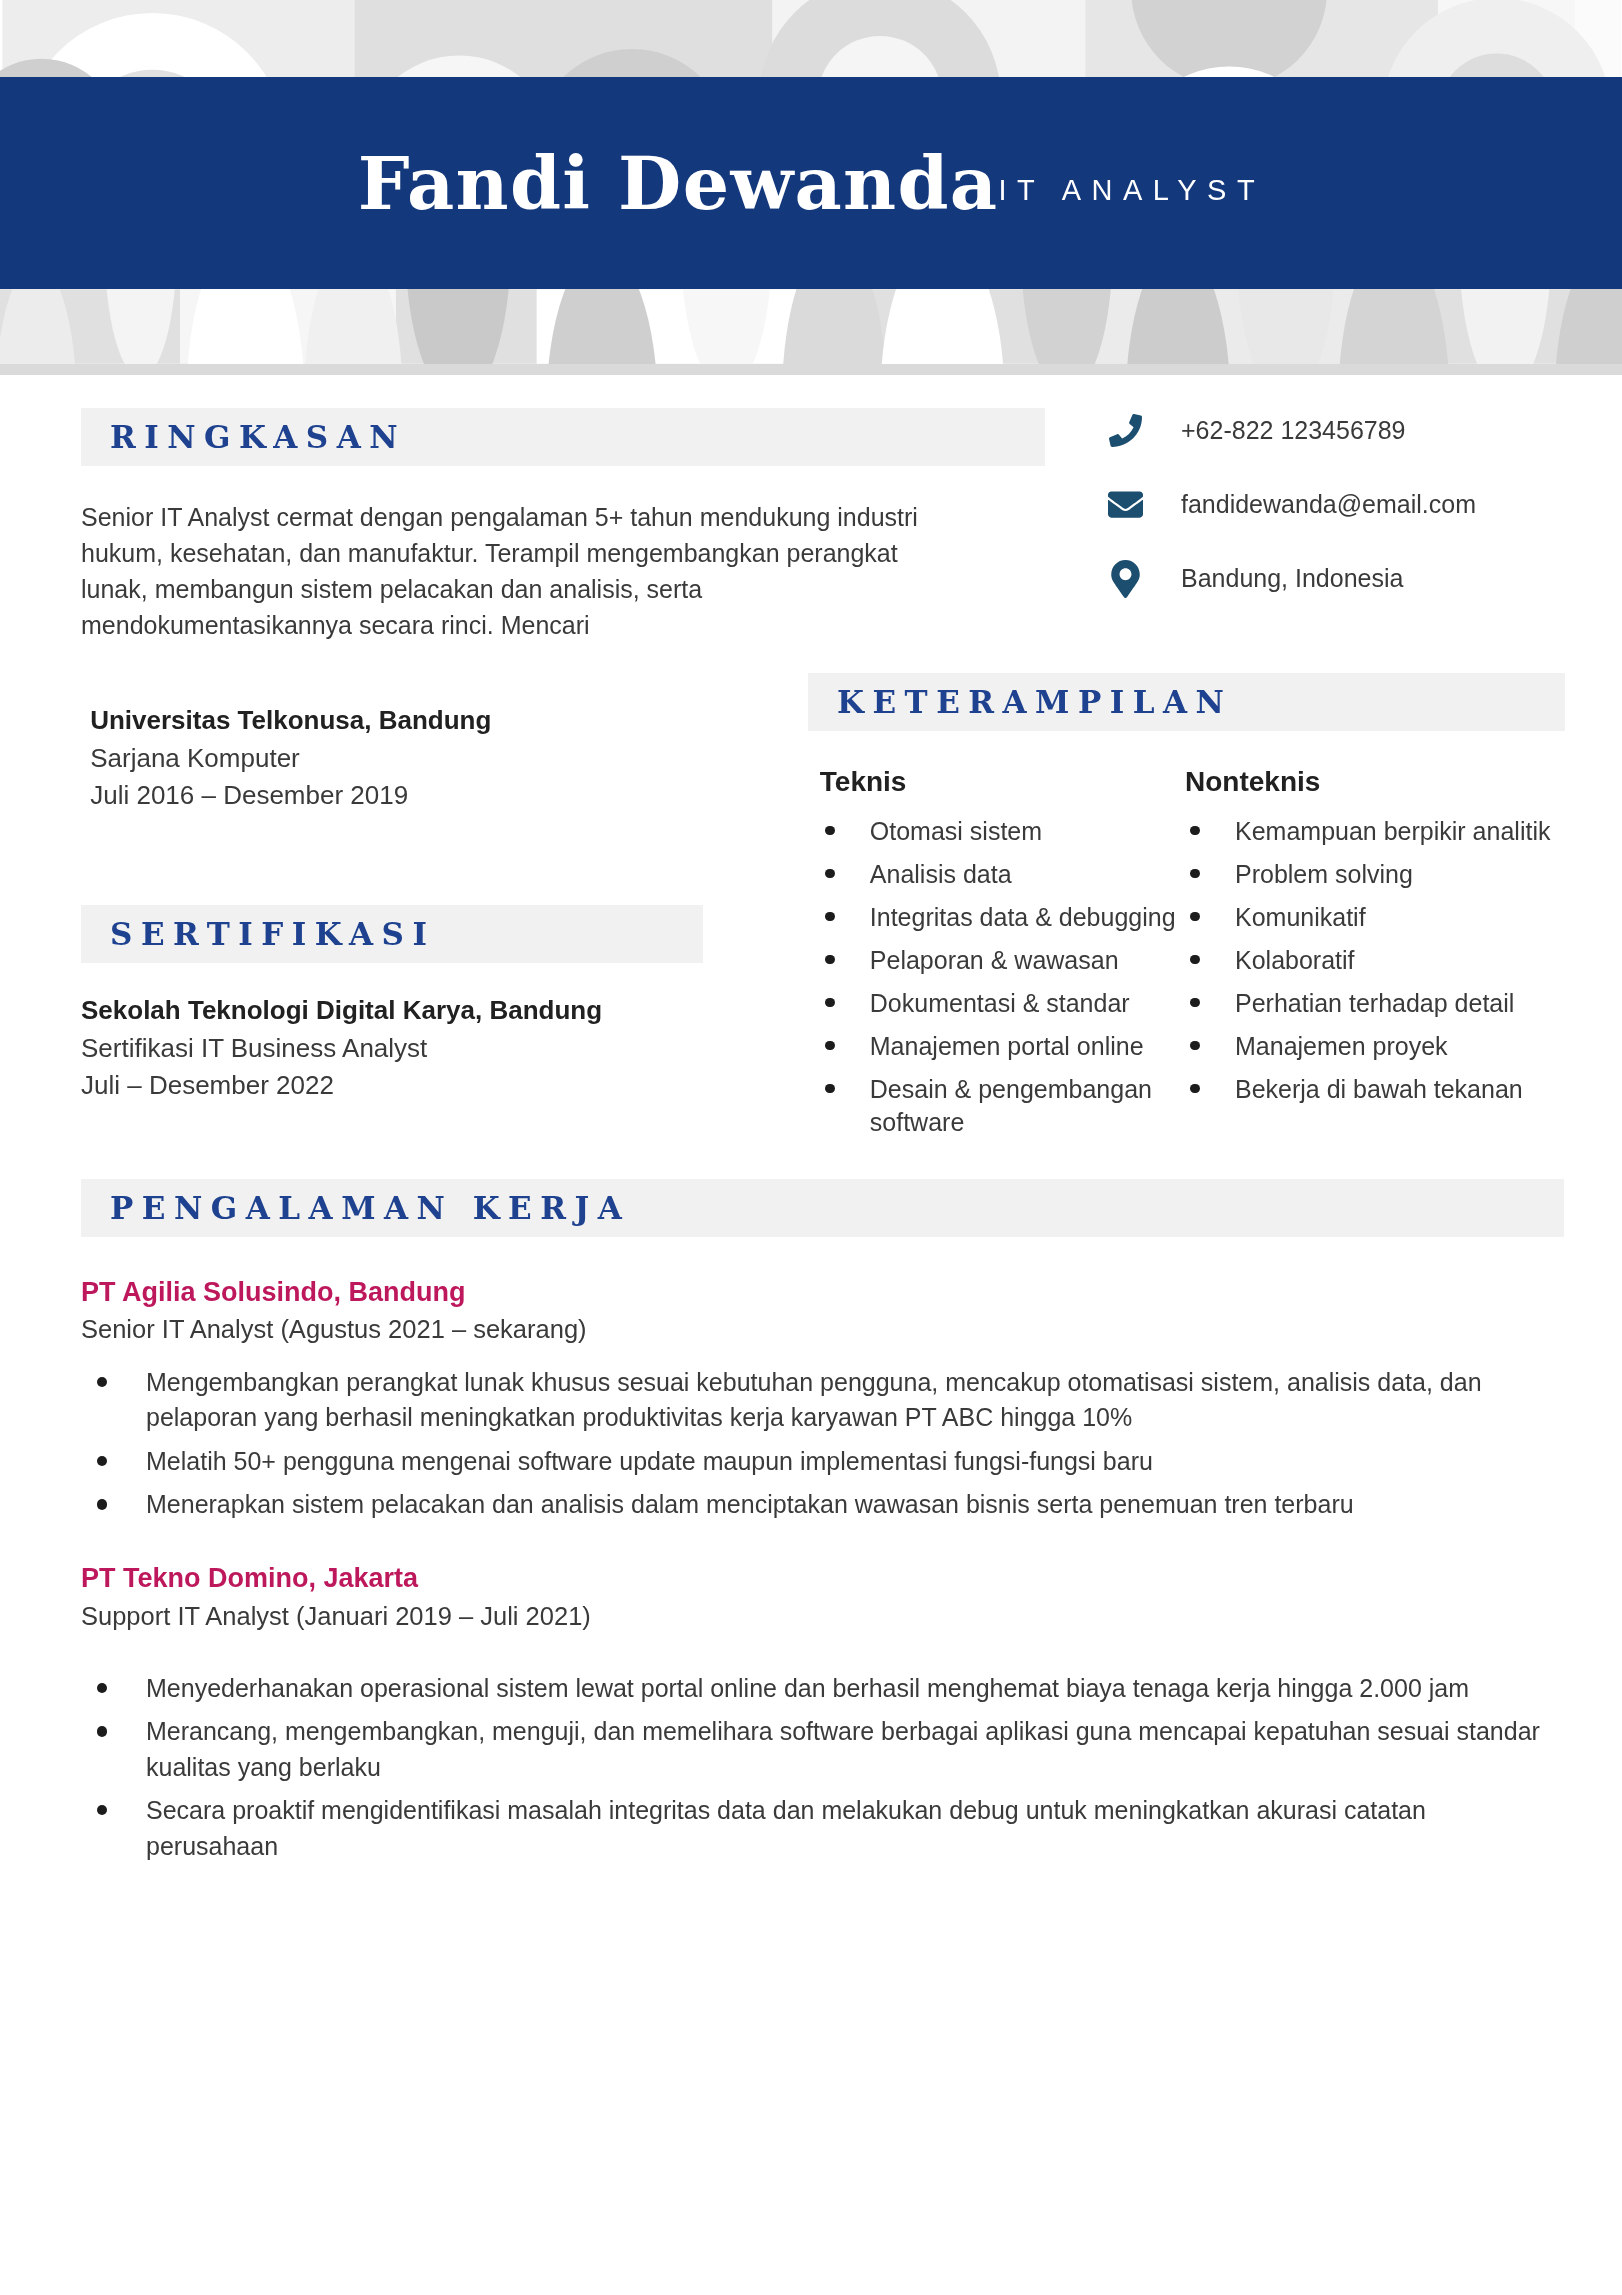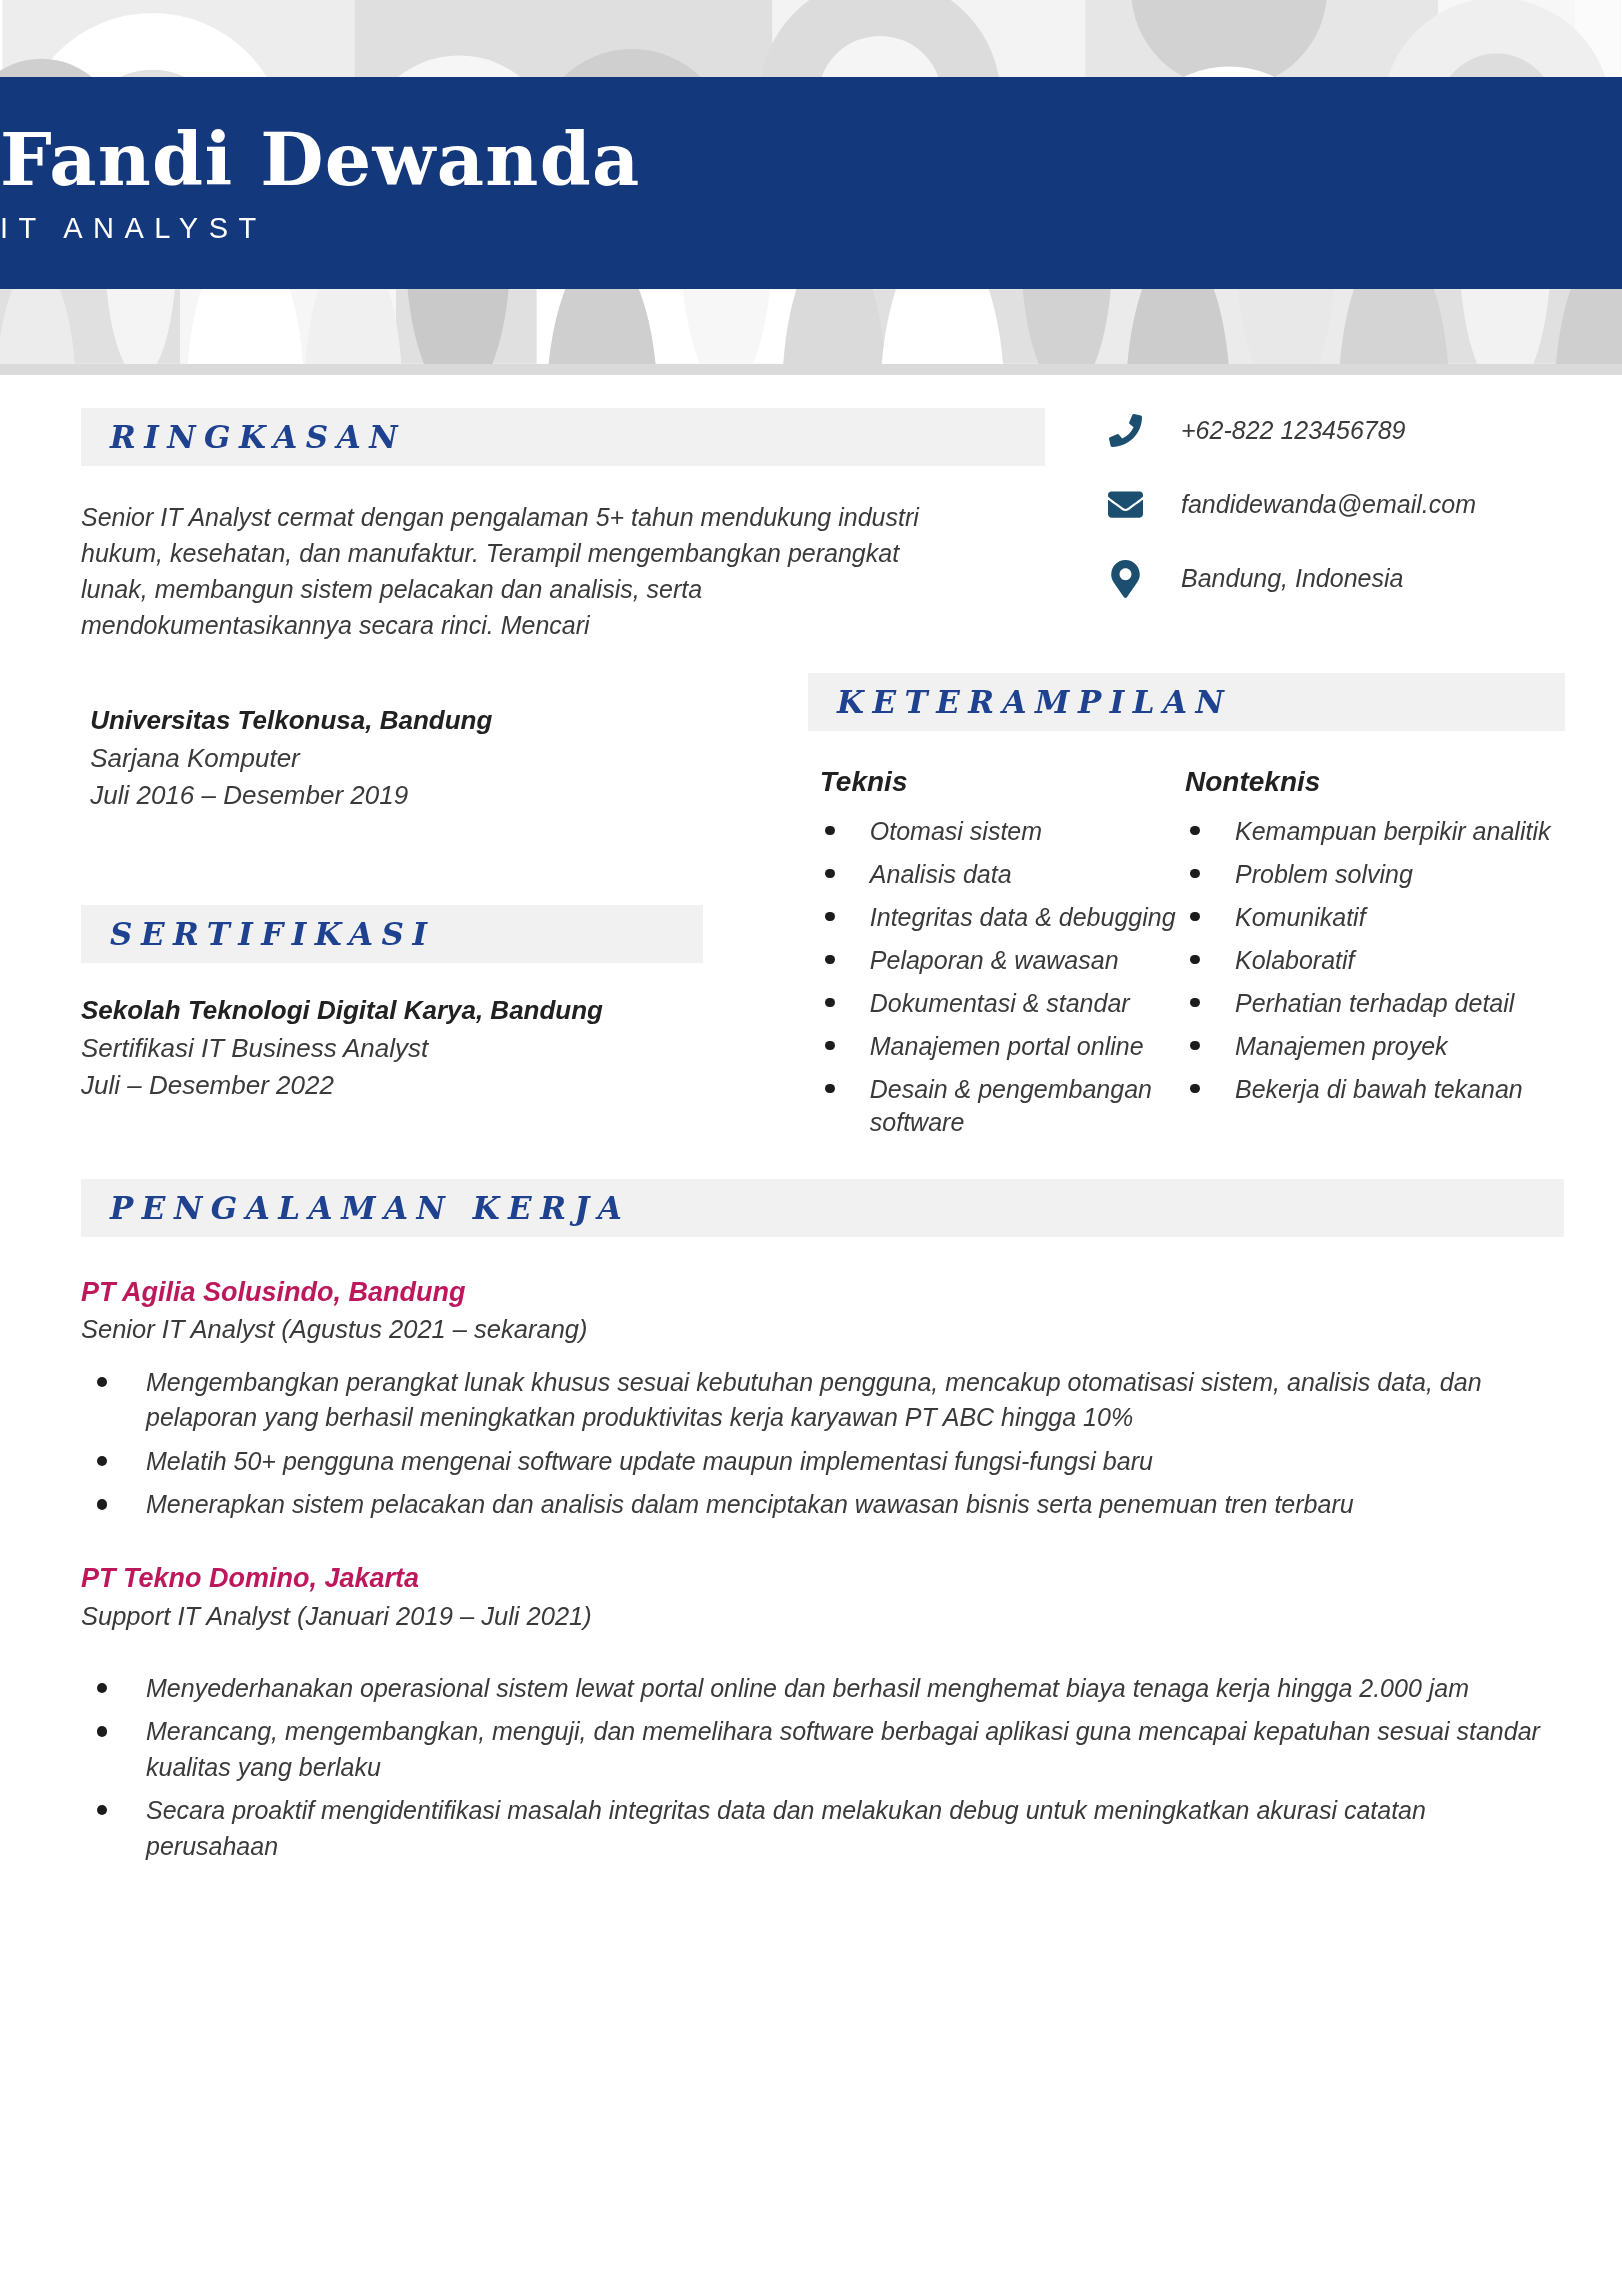--- a/index.html
+++ b/index.html
@@ -6,28 +6,28 @@
   .page{position:relative;width:1623px;height:2295px;margin:0 auto;background:#ffffff;
         font-family:"Liberation Sans",sans-serif;color:#3a3a3a;overflow:hidden;}
 
   
   .header{position:absolute;top:0;left:0;width:1623px;height:377px;}
   .pattern-band{position:absolute;left:0;width:1623px;overflow:hidden;}
   .band-top{top:0;height:77px;}
   .band-bottom{top:289px;height:75px;}
   .band-strip{position:absolute;top:364px;left:0;width:1623px;height:10.5px;background:#dadada;}
   .banner{position:absolute;top:77px;left:0;width:1623px;height:212px;background:#14387c;
-          display:flex;flex-direction:column;align-items:flex-start;justify-content:center;}
+          display:flex;align-items:center;justify-content:center;}
   .person-name{font-family:"DejaVu Serif",serif;font-weight:700;font-size:73px;line-height:1.05;
                color:#ffffff;letter-spacing:1.3px;}
   .person-title{margin-top:14.4px;font-size:29px;letter-spacing:10.5px;color:#ffffff;font-weight:400;}
 
   
   .content{position:absolute;top:377px;left:0;width:1623px;padding:31px 0 0 0;box-sizing:border-box;}
-  .inner{margin:0 81px 0 81px;width:1483px;font-style:italic;}
+  .inner{margin:0 81px 0 81px;width:1483px;}
 
   .section-bar{background:#f1f1f1;height:58px;display:flex;align-items:center;padding:0 29px;box-sizing:border-box;}
   .section-title{font-family:"DejaVu Serif",serif;font-weight:700;font-size:31px;letter-spacing:8.5px;
                  color:#1e428f;white-space:nowrap;}
 
   
   .row-summary{display:flex;}
   .summary-col{width:964px;flex:none;}
   .summary-text{margin-top:33px;width:851px;font-size:25px;line-height:1.44;color:#3a3a3a;}
   .contact-col{margin-left:63px;width:457px;flex:none;padding-top:5.2px;

